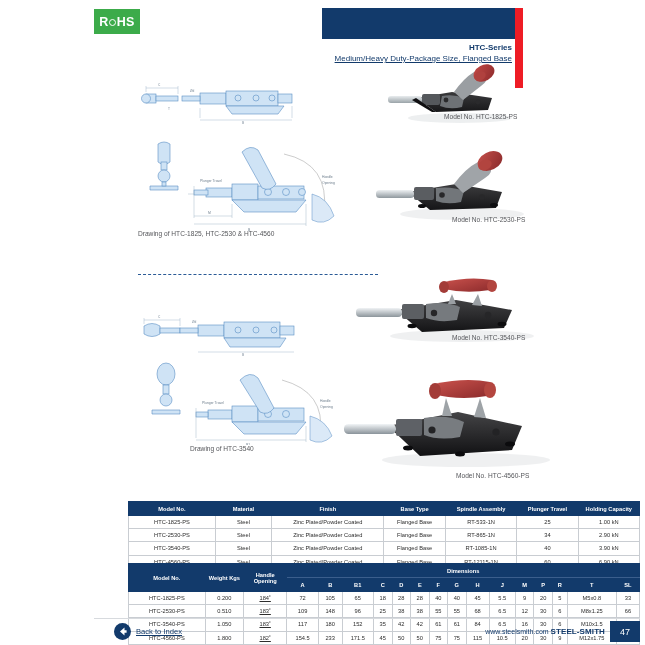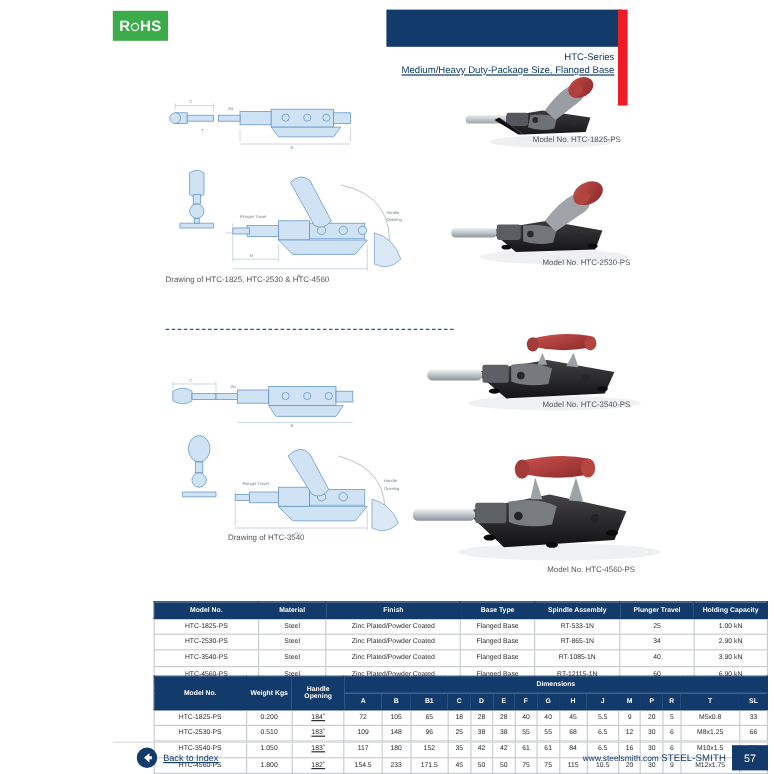--- a/index.html
+++ b/index.html
@@ -24,21 +24,21 @@
   }
   .red-bar {
     position:absolute; left:515px; top:8px; width:8px; height:80px;
     background:#ee1c25;
   }
   .series-block {
     position:absolute; left:200px; top:42px; width:312px;
     text-align:right;
   }
   .series-name {
-    font-size:8px; color:#123a6b; font-weight:normal; line-height:11px;
+    font-size:8px; color:#123a6b; font-weight:bold; line-height:11px;
   }
   .series-sub {
     font-size:8px; color:#123a6b; font-weight:normal; line-height:12px;
     text-decoration:underline;
   }
 
   
   .rohs {
     position:absolute; left:94px; top:9px; width:46px; height:25px;
     background:#3cab4a; color:#fff;
@@ -95,21 +95,21 @@
     display:flex; align-items:center; justify-content:center;
   }
   .back-circle svg { display:block; }
   .back-label {
     font-size:7.6px; color:#123a6b; text-decoration:underline;
   }
   .footer-right {
     position:absolute; right:40px; top:627px;
     font-size:7px; color:#123a6b; white-space:nowrap;
   }
-  .footer-right .brand { font-weight:normal; font-size:8px; letter-spacing:.1px; }
+  .footer-right .brand { font-weight:bold; font-size:8px; letter-spacing:.1px; }
   .page-num {
     position:absolute; right:5px; top:621px;
     width:30px; height:21px; background:#123a6b; color:#fff;
     font-size:9px; display:flex; align-items:center; justify-content:center;
   }
 
   
   .drawing { position:absolute; }
   .photo { position:absolute; }
 </style>
@@ -554,13 +554,13 @@
     <svg width="11" height="11" viewBox="0 0 11 11">
       <path d="M7.5 1.6 L3 5.5 L7.5 9.4 L7.5 6.8 L9.6 6.8 L9.6 4.2 L7.5 4.2 Z" fill="#ffffff"></path>
     </svg>
   </span>
   <span class="back-label">Back to Index</span>
 </div>
 <div class="footer-right">
   <span>www.steelsmith.com</span>
   <span class="brand">STEEL-SMITH</span>
 </div>
-<div class="page-num">57</div>
+<div class="page-num">47</div>
 
 </body></html>

